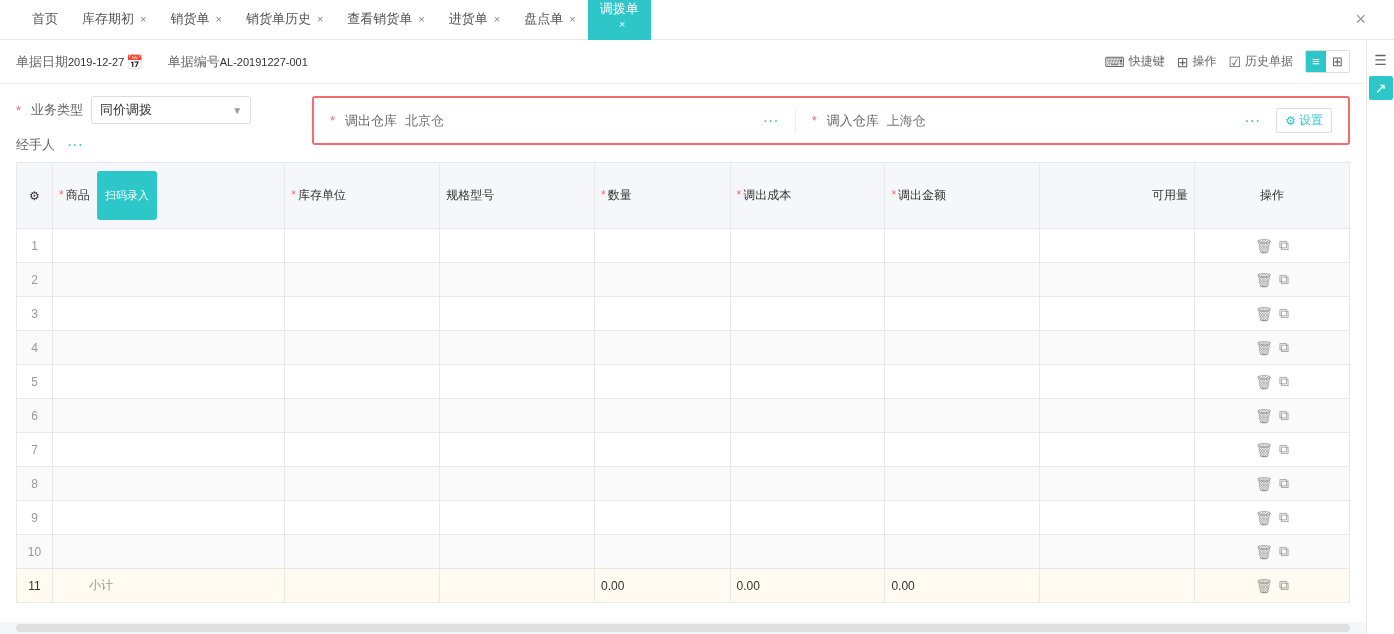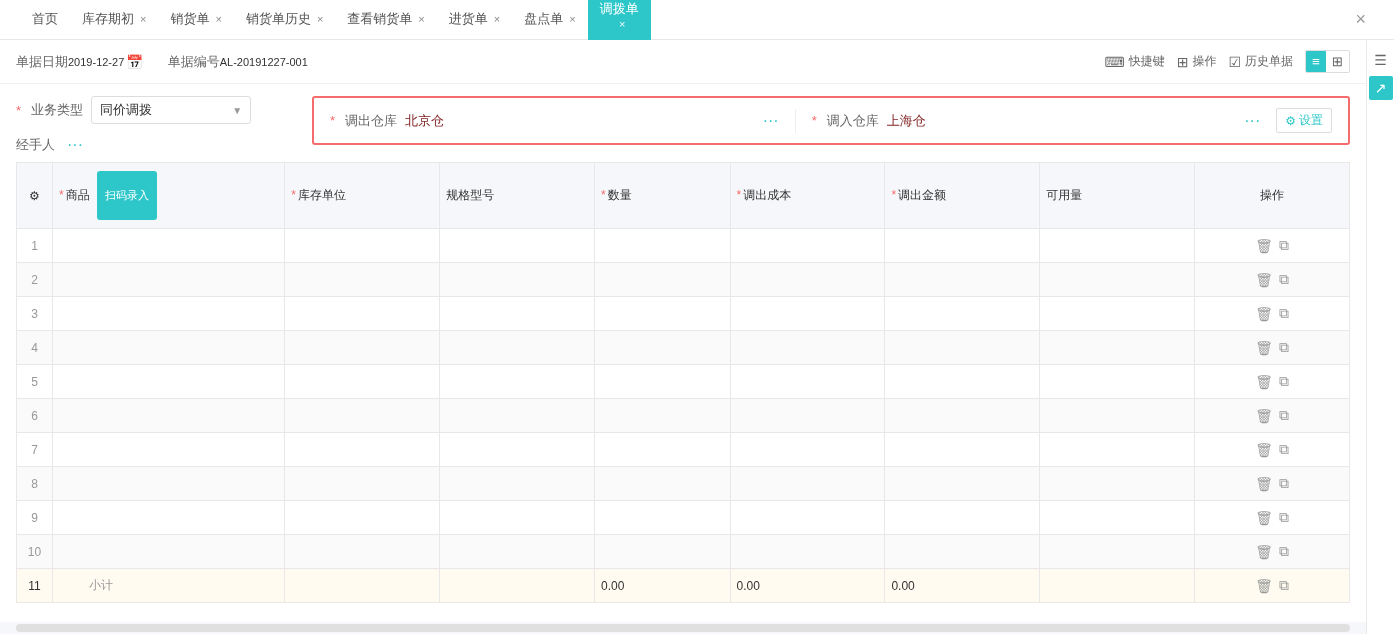--- a/index.html
+++ b/index.html
@@ -149,21 +149,21 @@
       gap: 0;
       flex: 1;
     }
     .warehouse-field {
       display: flex;
       align-items: center;
       gap: 8px;
       flex: 1;
     }
     .warehouse-field-label { color: #666; }
-    .warehouse-field-value { color: #7f1d1d; }
+    .warehouse-field-value { color: #737373; }
     .warehouse-divider { width: 1px; background: #eee; height: 24px; margin: 0 16px; }
     .warehouse-more { color: #2ec7c9; cursor: pointer; font-size: 16px; }
 
     
     .table-container {
       padding: 0 16px;
       overflow: auto;
       flex: 1;
     }
     table {
@@ -397,21 +397,21 @@
           <th class="gear-cell">⚙</th>
           <th style="min-width:120px;">
             <span class="required-star">*</span>商品
             <button class="scan-btn">扫码录入</button>
           </th>
           <th style="min-width:80px;"><span class="required-star">*</span>库存单位</th>
           <th style="min-width:80px;">规格型号</th>
           <th style="min-width:70px;"><span class="required-star">*</span>数量</th>
           <th style="min-width:80px;"><span class="required-star">*</span>调出成本</th>
           <th style="min-width:80px;"><span class="required-star">*</span>调出金额</th>
-          <th style="min-width:80px;">可用量</th>
+          <th style="min-width:80px;text-align:right;">可用量</th>
           <th style="min-width:80px; text-align:center;">操作</th>
         </tr>
       </thead>
       <tbody id="table-body">
       <tr>
       <td class="row-num">1</td>
       <td></td>
       <td></td>
       <td></td>
       <td></td>

